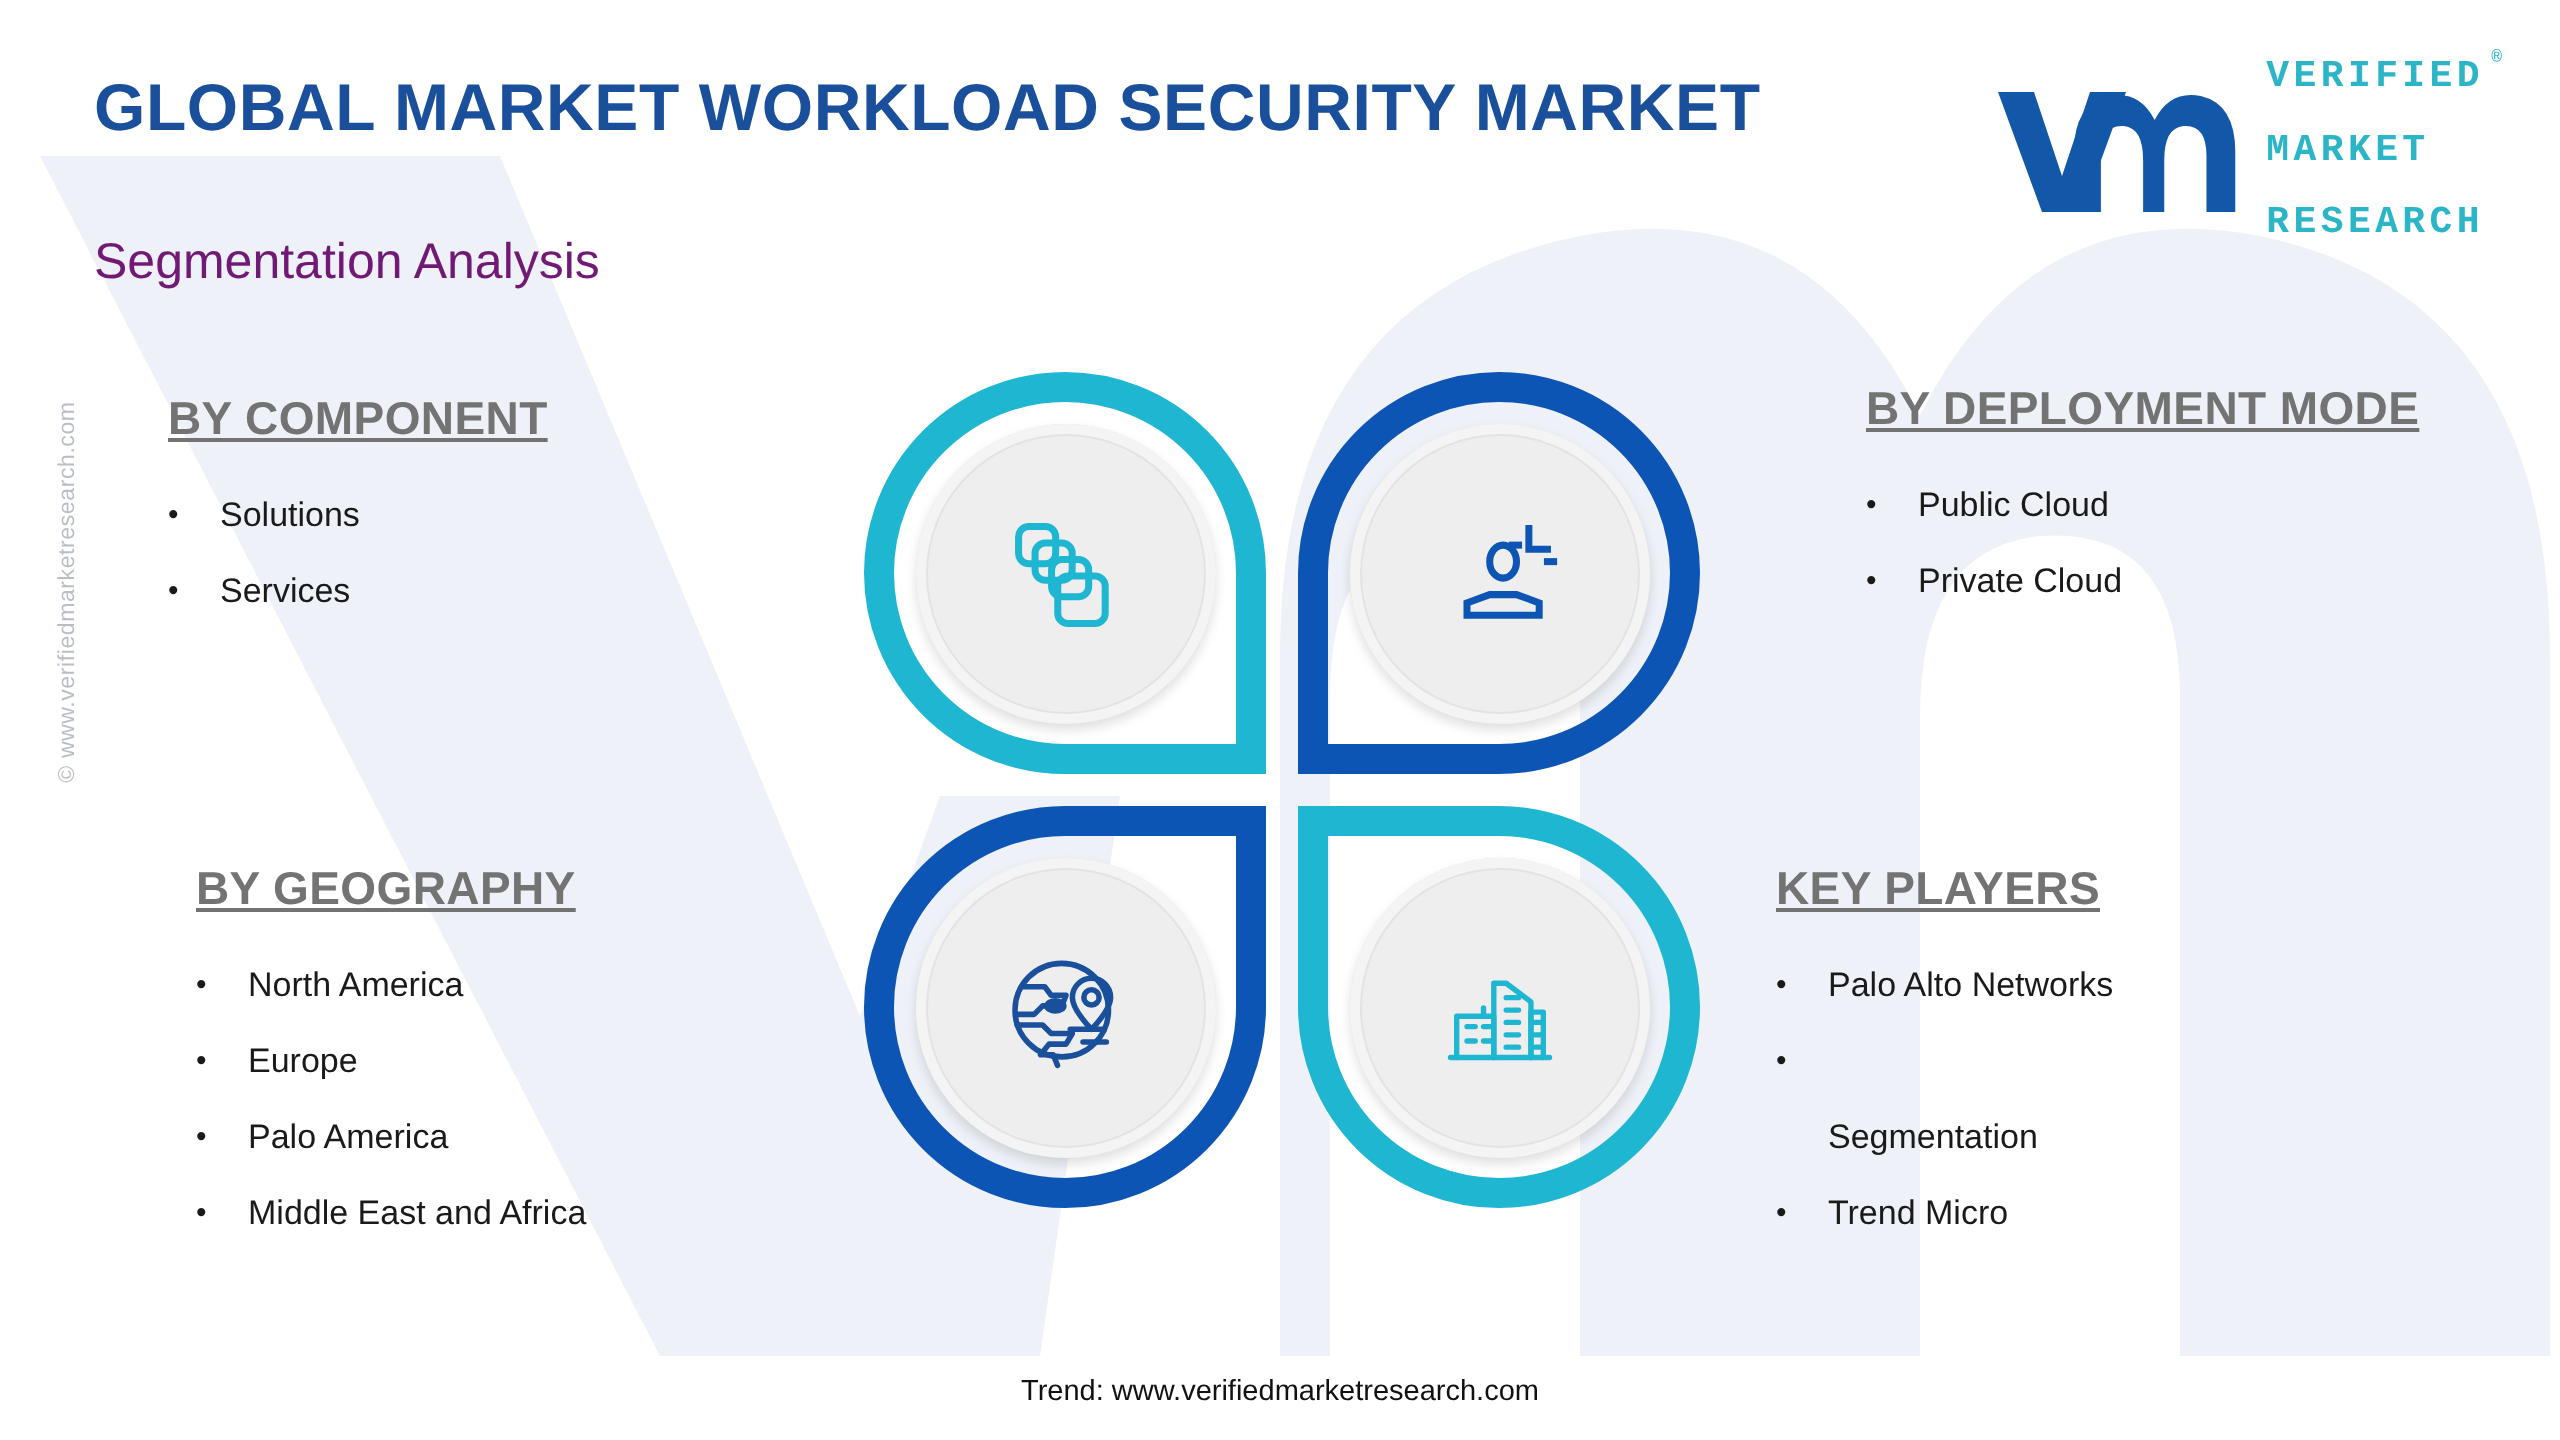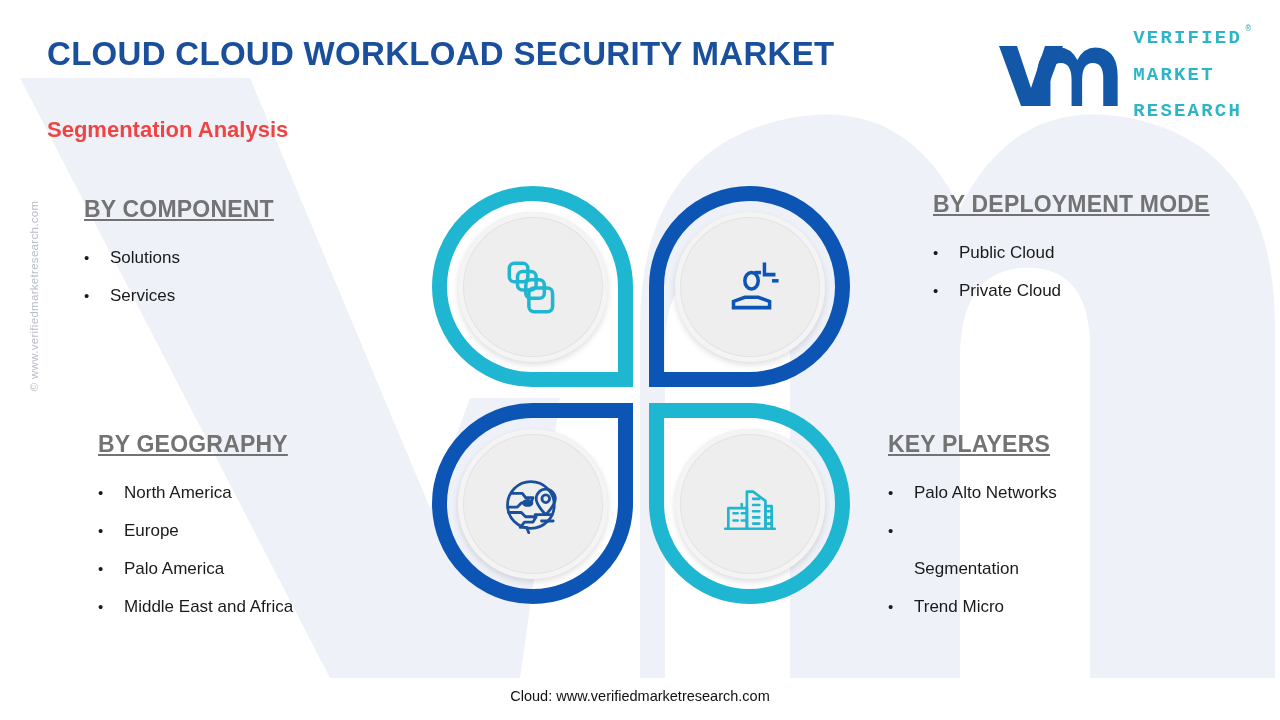--- a/index.html
+++ b/index.html
@@ -56,23 +56,23 @@
     font-weight: bold;
     letter-spacing: 0.3px;
     color: #1a4f9c;
     z-index: 5;
     white-space: nowrap;
   }
   .sub-title {
     position: absolute;
     left: 47px;
     top: 117px;
-    font-size: 22px;
-    font-weight: bold;
-    color: #ef4444;
+    font-size: 25px;
+    font-weight: normal;
+    color: #701a75;
     z-index: 5;
     white-space: nowrap;
   }
 
   
   .logo {
     position: absolute;
     right: 38px;
     top: 28px;
     display: flex;
@@ -213,21 +213,21 @@
   <svg class="bg-watermark" viewBox="0 0 1280 600" preserveAspectRatio="none" aria-hidden="true">
     <path d="M20 0 L250 0 L430 430 L470 320 L560 320 L520 600 L330 600 Z" fill="#eef1f7"></path>
     <path d="M640 600 L640 250 Q640 70 790 40 Q905 18 960 130 Q1015 18 1130 40
              Q1275 70 1275 250 L1275 600 L1090 600 L1090 270
              Q1090 185 1020 190 Q960 196 960 280 L960 600 L790 600 L790 280
              Q790 196 730 190 Q665 185 665 270 L665 600 Z" fill="#eef1f7"></path>
   </svg>
 
   <div class="side-watermark">© www.verifiedmarketresearch.com</div>
 
-  <div class="main-title">CLOUD CLOUD WORKLOAD SECURITY MARKET</div>
+  <div class="main-title">GLOBAL MARKET WORKLOAD SECURITY MARKET</div>
   <div class="sub-title">Segmentation Analysis</div>
 
   <div class="logo">
     <svg class="logo-mark" width="124" height="70" viewBox="0 0 124 70" aria-hidden="true">
       <path d="M4 6 L22 6 L36 48 L50 6 L68 6 L46 66 L26 66 Z" fill="#1357a8"></path>
       <path d="M50 66 L50 36 Q50 12 68 8 Q84 5 92 20 Q100 5 116 8 Q134 12 134 36
                L134 66 L119 66 L119 38 Q119 22 107 23 Q97 24 97 40 L97 66
                L86 66 L86 40 Q86 24 76 23 Q64 22 64 38 L64 66 Z" fill="#1357a8" transform="translate(-6,0) scale(0.96,1)"></path>
     </svg>
     <div class="logo-text">
@@ -364,15 +364,15 @@
         <span class="seg-bullet">•</span>
         <span>Segmentation</span>
       </li>
       <li class="seg-item">
         <span class="seg-bullet">•</span>
         <span>Trend Micro</span>
       </li>
     </ul>
   </div>
 
-  <div class="source">Cloud: www.verifiedmarketresearch.com</div>
+  <div class="source">Trend: www.verifiedmarketresearch.com</div>
 
 </div>
 
 </body></html>

